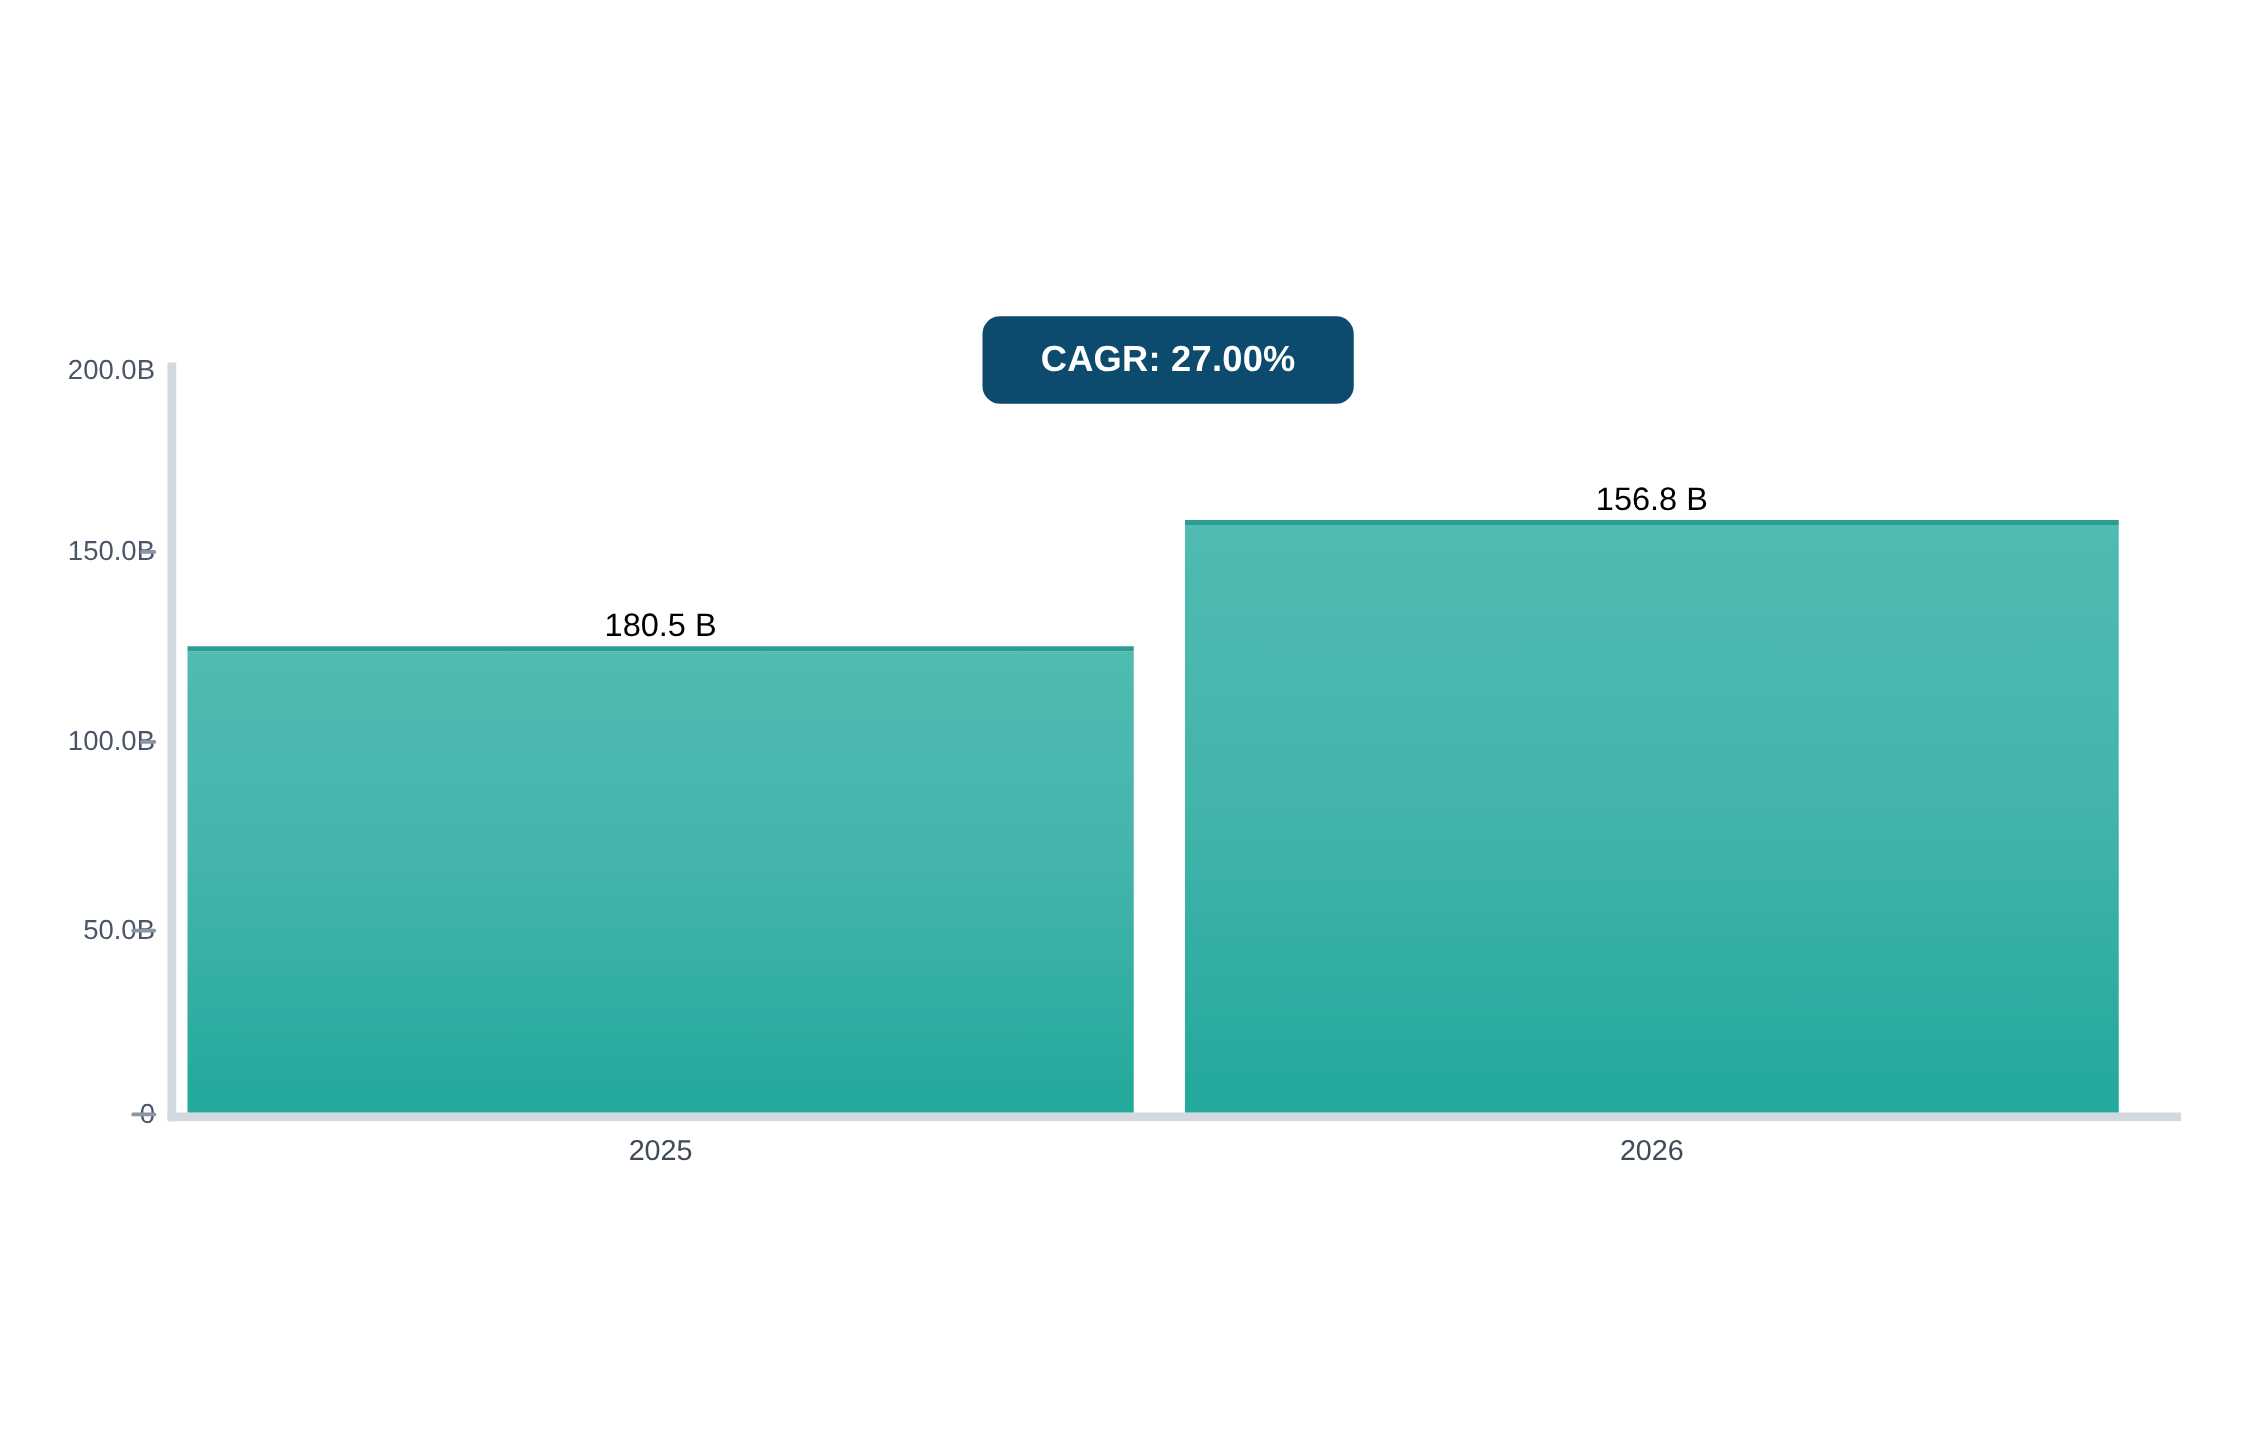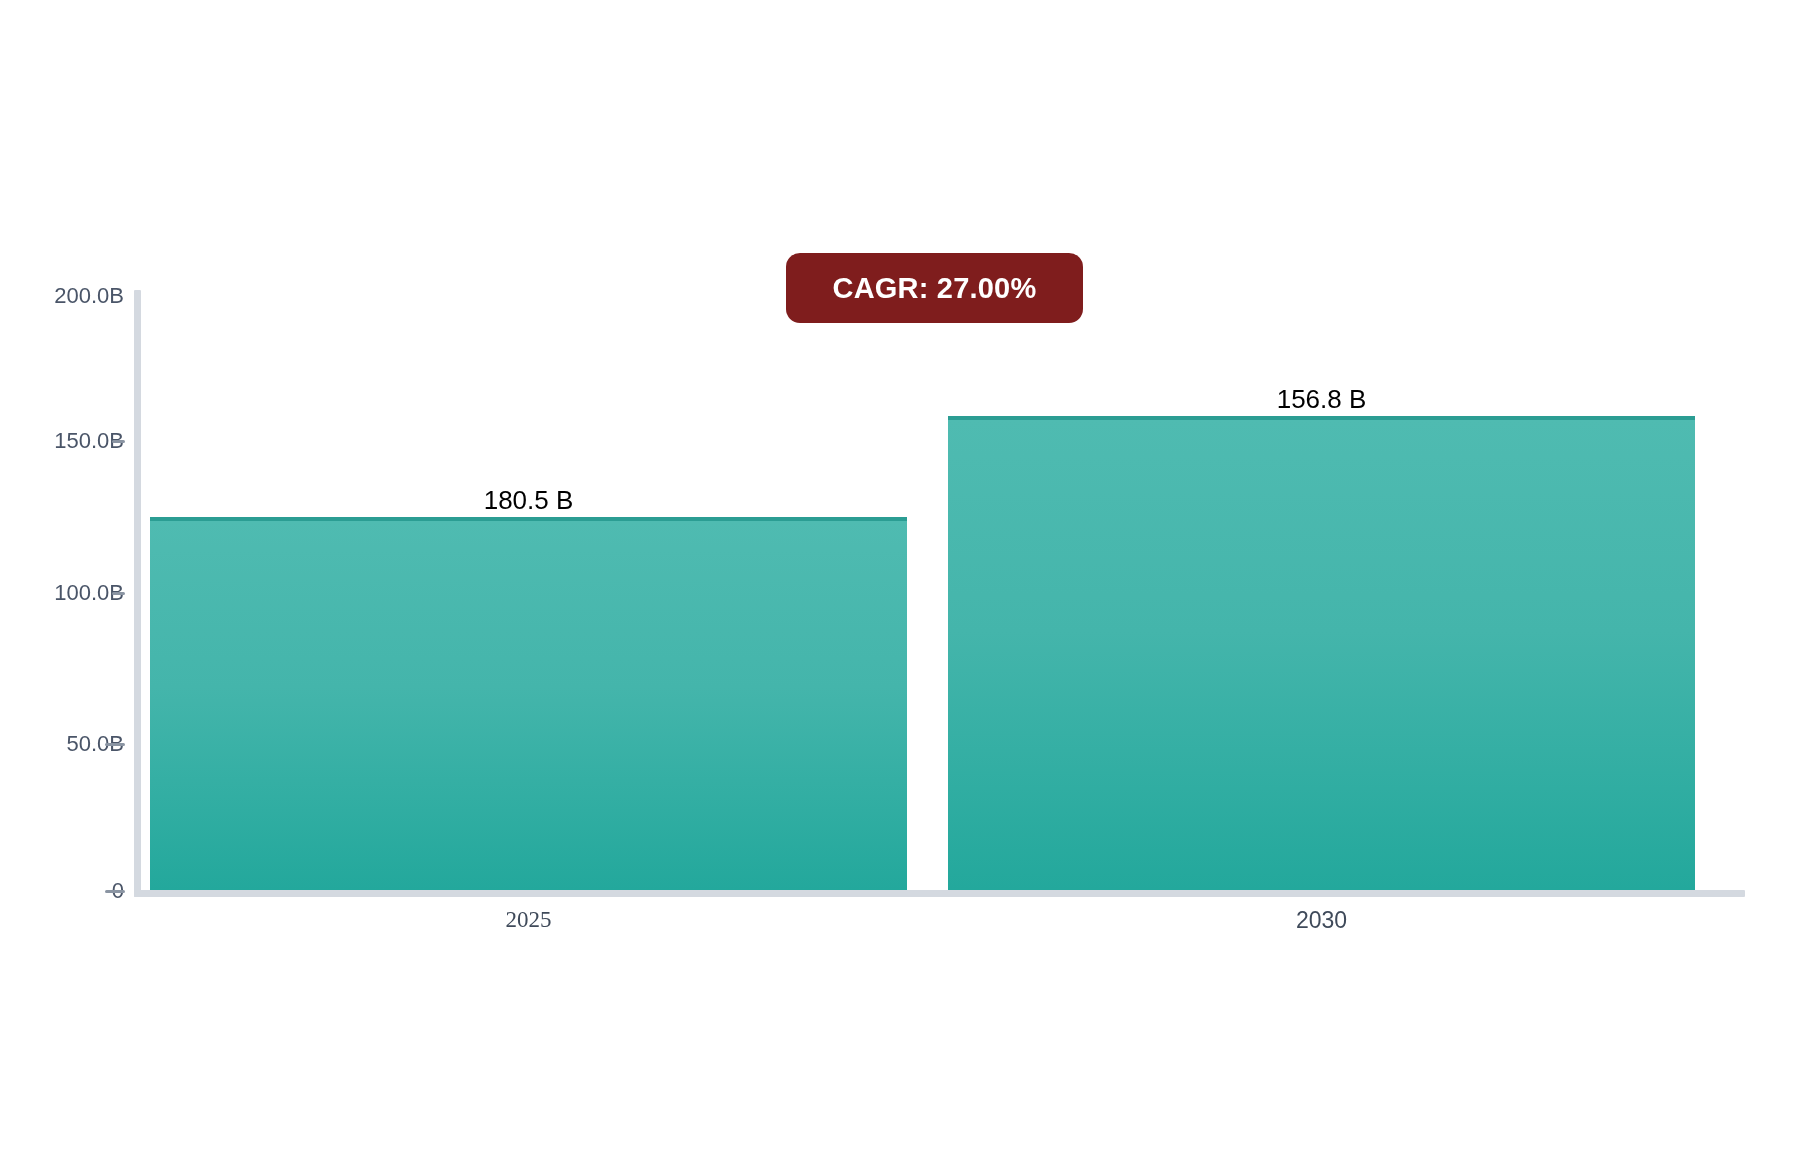--- a/index.html
+++ b/index.html
@@ -47,21 +47,21 @@
   }
 
   
   #cagr-badge {
     position: absolute;
     left: 786px;
     top: 253px;
     width: 297px;
     height: 70px;
     border-radius: 14px;
-    background: #7f1d1d;
+    background: #0c4a6e;
     display: flex;
     align-items: center;
     justify-content: center;
   }
   #cagr-badge .cagr-text {
     color: #ffffff;
     font-size: 29px;
     font-weight: 600;
     letter-spacing: 0.2px;
     white-space: nowrap;
@@ -187,22 +187,22 @@
     <div class="y-tick-mark" style="left:112px; top:592px; width:13px;"></div>
 
     <div class="y-tick-row" style="top:733px;">50.0B</div>
     <div class="y-tick-mark" style="left:105px; top:743px; width:20px;"></div>
 
     <div class="y-tick-row" style="top:880px;">0</div>
     <div class="y-tick-mark" style="left:105px; top:890px; width:20px;"></div>
 
     <div class="bar" style="left:150px; top:517px; width:757px; height:373px;"></div>
     <div class="bar-value" style="left:400px; top:485px; width:257px;">180.5 B</div>
-    <div class="x-tick-label" style="left:400px; top:907px; width:257px;font-family:Liberation Serif, serif;">2025</div>
+    <div class="x-tick-label" style="left:400px; top:907px; width:257px;">2025</div>
 
     <div class="bar" style="left:948px; top:416px; width:747px; height:474px;"></div>
     <div class="bar-value" style="left:1193px; top:384px; width:257px;">156.8 B</div>
-    <div class="x-tick-label" style="left:1193px; top:907px; width:257px;">2030</div>
+    <div class="x-tick-label" style="left:1193px; top:907px; width:257px;">2026</div>
 
   </div>
 
 
 </div>
 
 </body></html>

